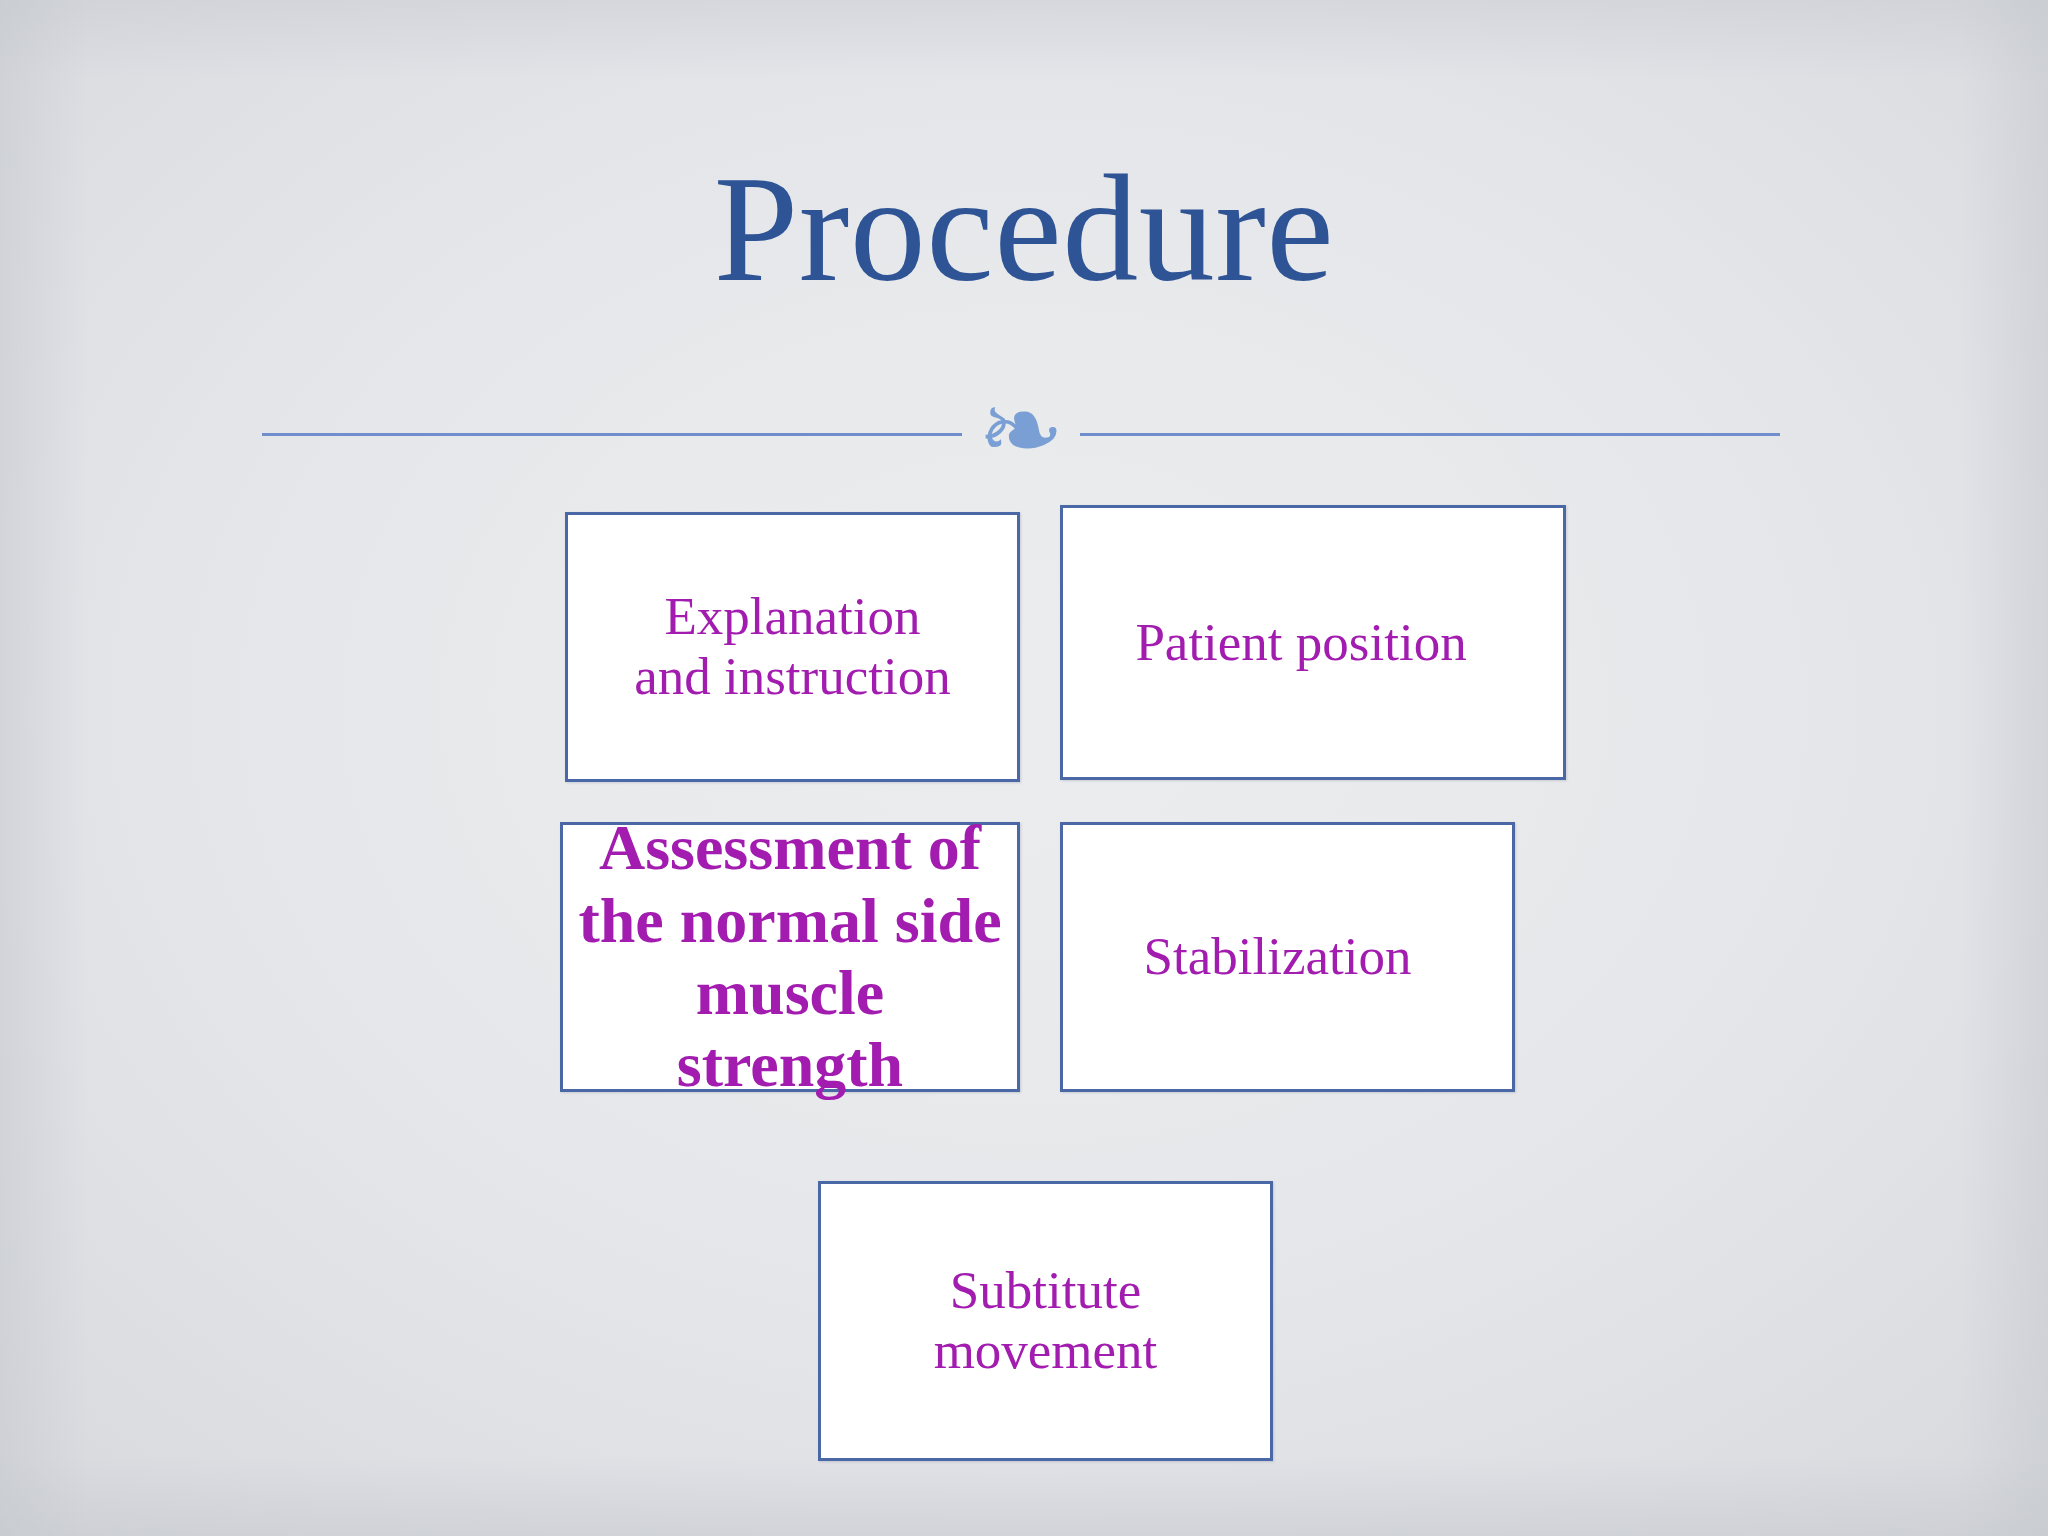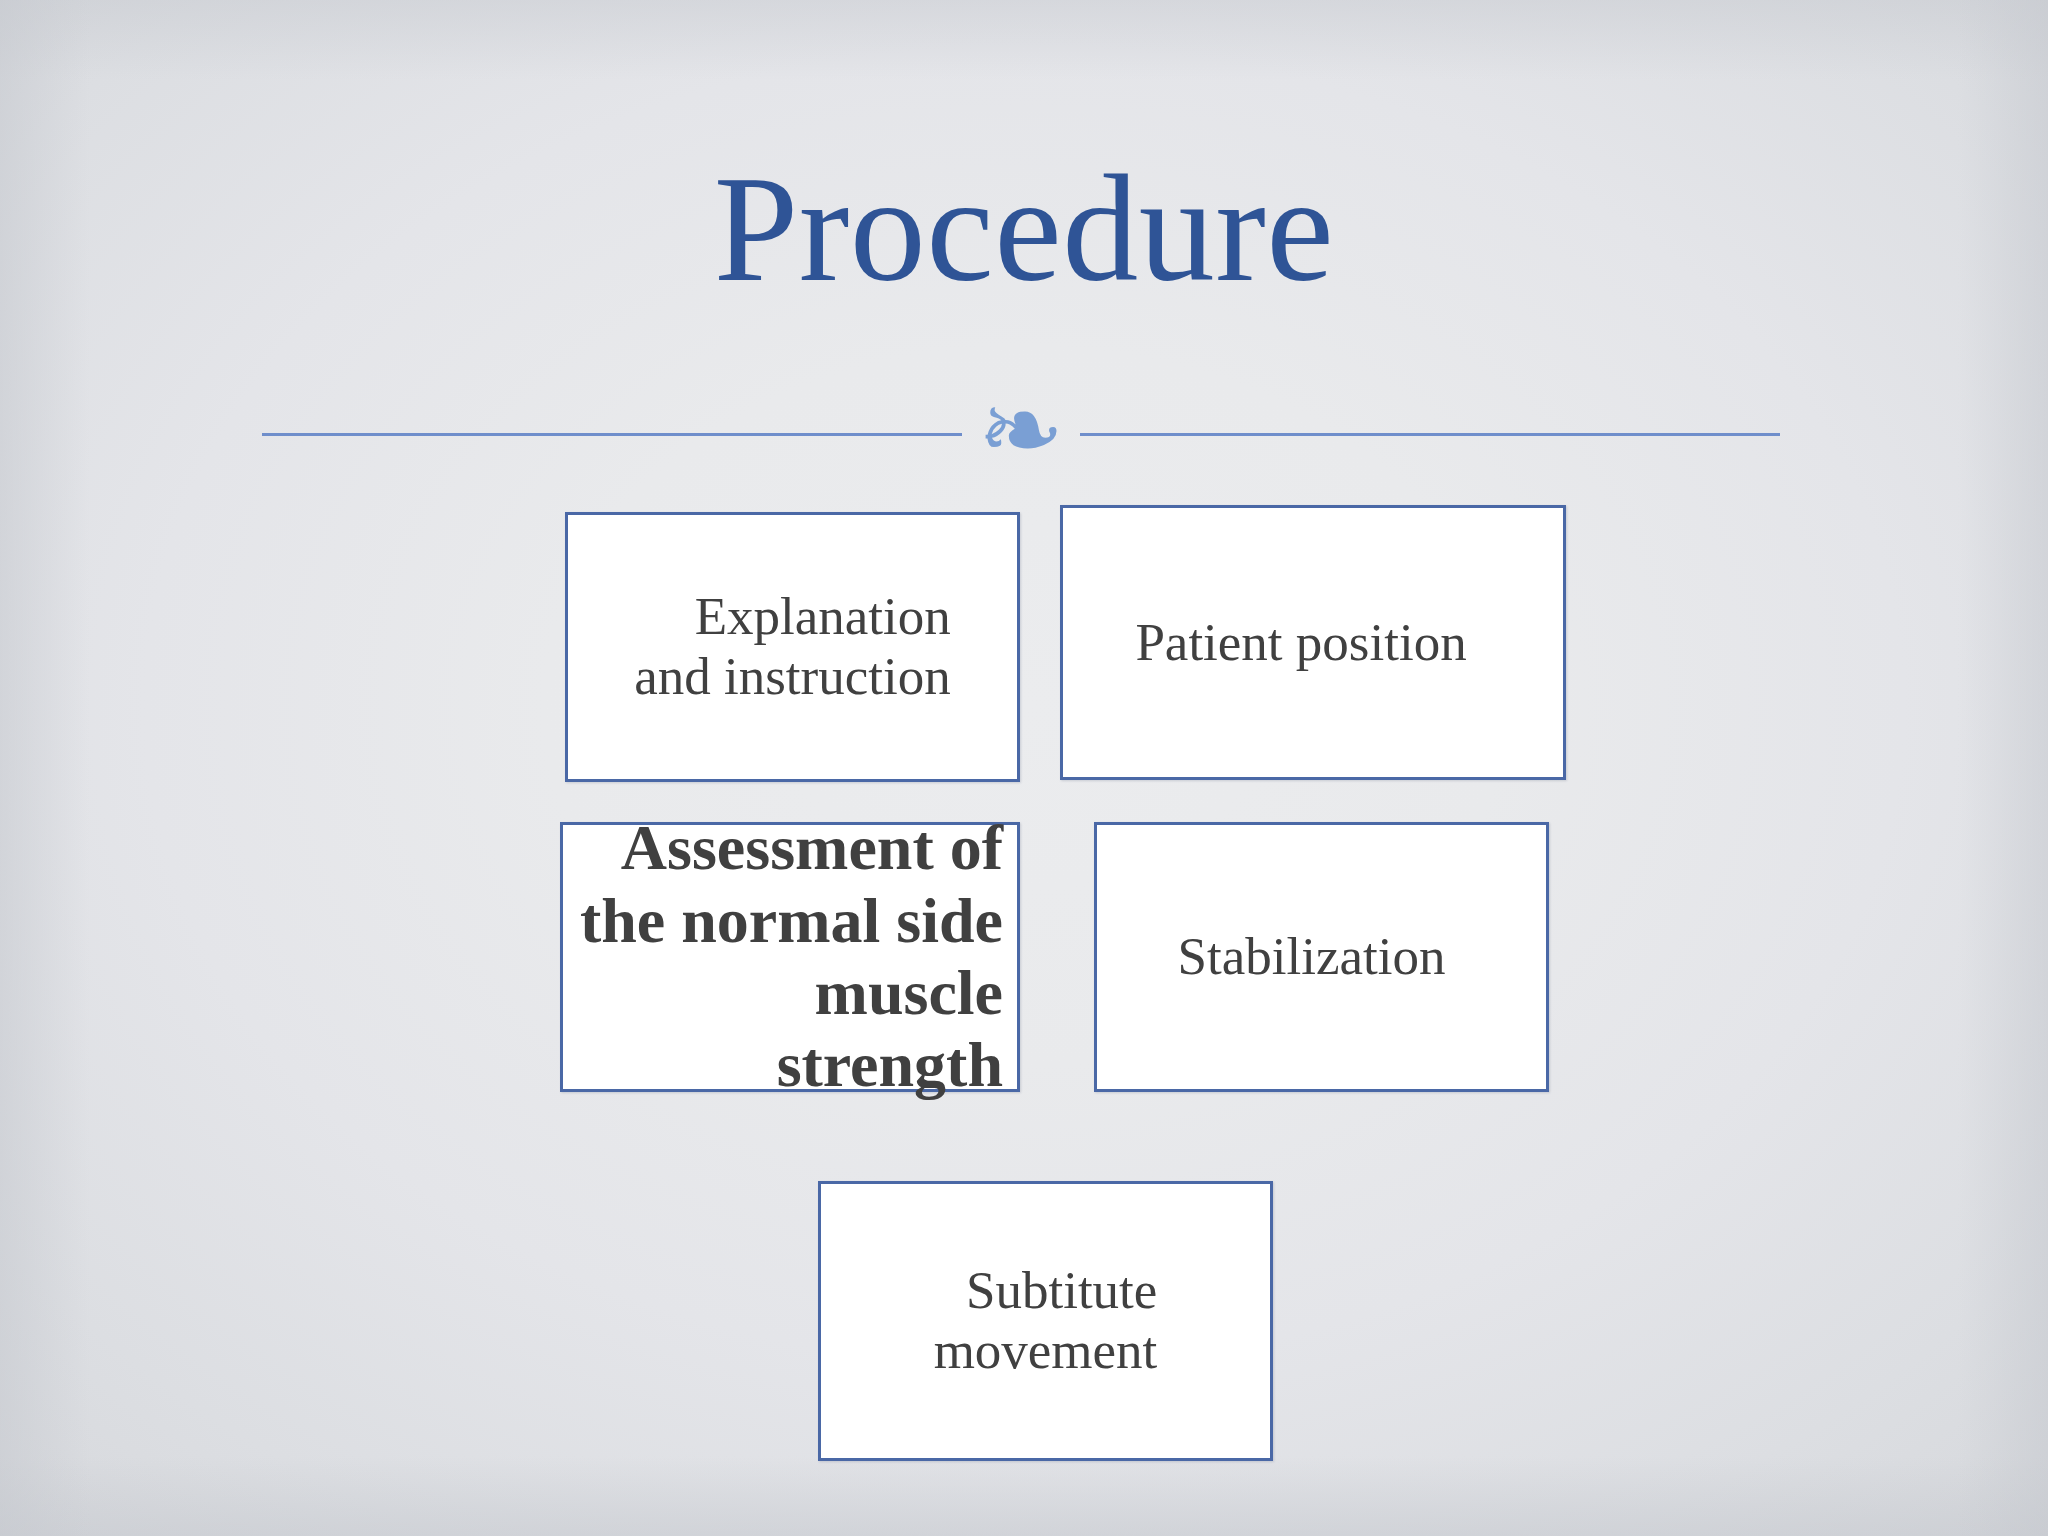--- a/index.html
+++ b/index.html
@@ -87,31 +87,31 @@
     background: #ffffff;
     border: 3px solid #4a68a6;
     box-shadow: 0 0 0 1px rgba(255,255,255,0.9) inset,
                 1px 1px 2px rgba(120,130,150,0.28);
     display: flex;
     align-items: center;
     justify-content: center;
     box-sizing: border-box;
   }
   .box-text {
-    color: #404040;
+    color: #a21caf;
     font-size: 53px;
     line-height: 1.13;
-    text-align: right;
+    text-align: center;
     padding: 0 14px;
   }
 
   #box-explanation  { left: 565px;  top: 512px;  width: 455px; height: 270px; }
   #box-patient      { left: 1060px; top: 505px;  width: 506px; height: 275px; }
   #box-assessment   { left: 560px;  top: 822px;  width: 460px; height: 270px; }
-  #box-stabilization{ left: 1060px; top: 822px;  width: 455px; height: 270px; margin-left: 34px; }
+  #box-stabilization{ left: 1060px; top: 822px;  width: 455px; height: 270px; }
   #box-substitute   { left: 818px;  top: 1142px; width: 455px; height: 280px; margin-top: 39px; }
 
   
   #box-patient       .box-text { transform: translateX(-12px); }
   #box-stabilization .box-text { transform: translateX(-10px); }
   #box-assessment    .box-text { font-size: 64px; font-weight: bold; }
 </style>
 </head>
 <body>
 

